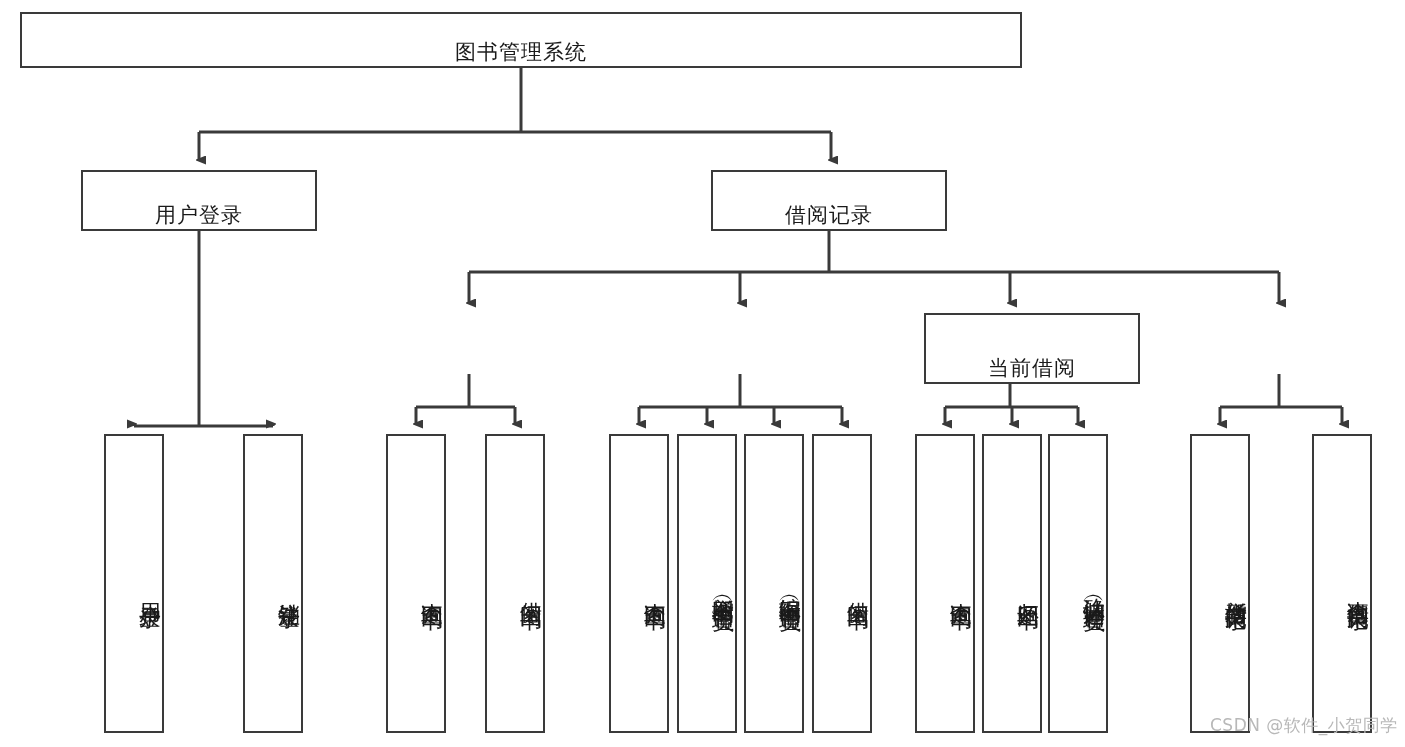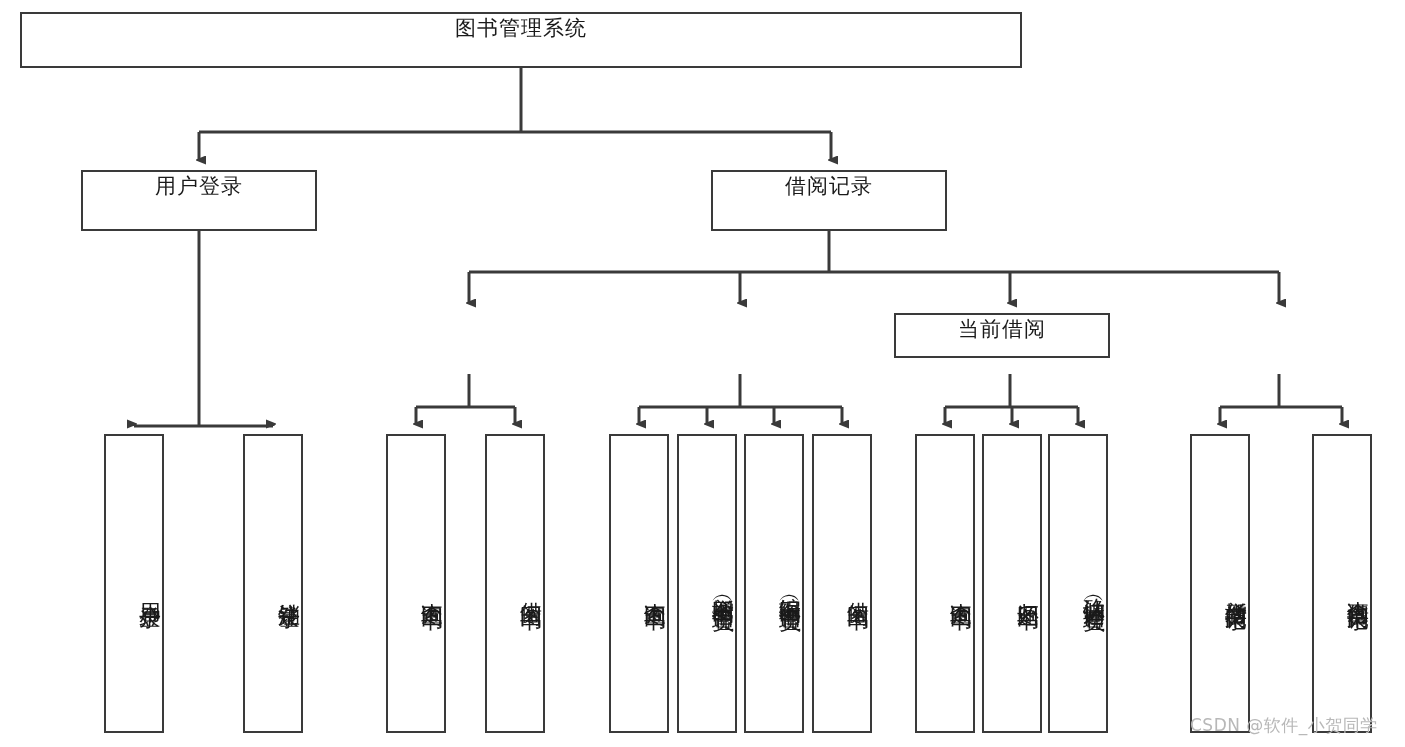--- a/index.html
+++ b/index.html
@@ -23,21 +23,21 @@
     top: 0;
     width: 1405px;
     height: 747px;
   }
   .node {
     position: absolute;
     box-sizing: border-box;
     border: 2px solid #3a3a3a;
     background: #ffffff;
     display: flex;
-    align-items: flex-start;
+    align-items: flex-end;
     justify-content: center;
     color: #1a1a1a;
     text-align: center;
   }
   .node.horizontal {
     font-size: 21px;
     letter-spacing: 1px;
   }
   .node.vertical {
     writing-mode: vertical-rl;
@@ -121,21 +121,21 @@
     <span>图书管理系统</span>
   </div>
 
   <div class="node horizontal" id="node-l2-0" style="left: 81px; top: 170px; width: 236px; height: 61px;">
     <span>用户登录</span>
   </div>
   <div class="node horizontal" id="node-l2-1" style="left: 711px; top: 170px; width: 236px; height: 61px;">
     <span>借阅记录</span>
   </div>
 
-  <div class="node horizontal" id="node-l3-2" style="left: 894px; top: 313px; width: 216px; height: 45px; font-family: Liberation Serif, serif;">
+  <div class="node horizontal" id="node-l3-2" style="left: 924px; top: 313px; width: 216px; height: 71px; font-family: Liberation Serif, serif;">
     <span>当前借阅</span>
   </div>
 
   <div class="node vertical" id="node-leaf-0" style="left: 104px; top: 434px; width: 60px; height: 299px;">
     <span>用户登录</span>
   </div>
   <div class="node vertical" id="node-leaf-1" style="left: 243px; top: 434px; width: 60px; height: 299px;">
     <span>注销登录</span>
   </div>
   <div class="node vertical" id="node-leaf-2" style="left: 386px; top: 434px; width: 60px; height: 299px;">
@@ -165,15 +165,15 @@
   <div class="node vertical" id="node-leaf-10" style="left: 1048px; top: 434px; width: 60px; height: 299px;">
     <span>确认归还（管理员）</span>
   </div>
   <div class="node vertical" id="node-leaf-11" style="left: 1190px; top: 434px; width: 60px; height: 299px;">
     <span>新增借阅记录</span>
   </div>
   <div class="node vertical" id="node-leaf-12" style="left: 1312px; top: 434px; width: 60px; height: 299px;">
     <span>查询借阅记录</span>
   </div>
 
-  <div class="watermark" id="watermark" style="left: 1190px; top: 714px;">CSDN @软件_小贺同学</div>
+  <div class="watermark" id="watermark" style="left: 1190px; top: 714px; padding-left: 20px;">CSDN @软件_小贺同学</div>
 
 </div>
 
 </body></html>

